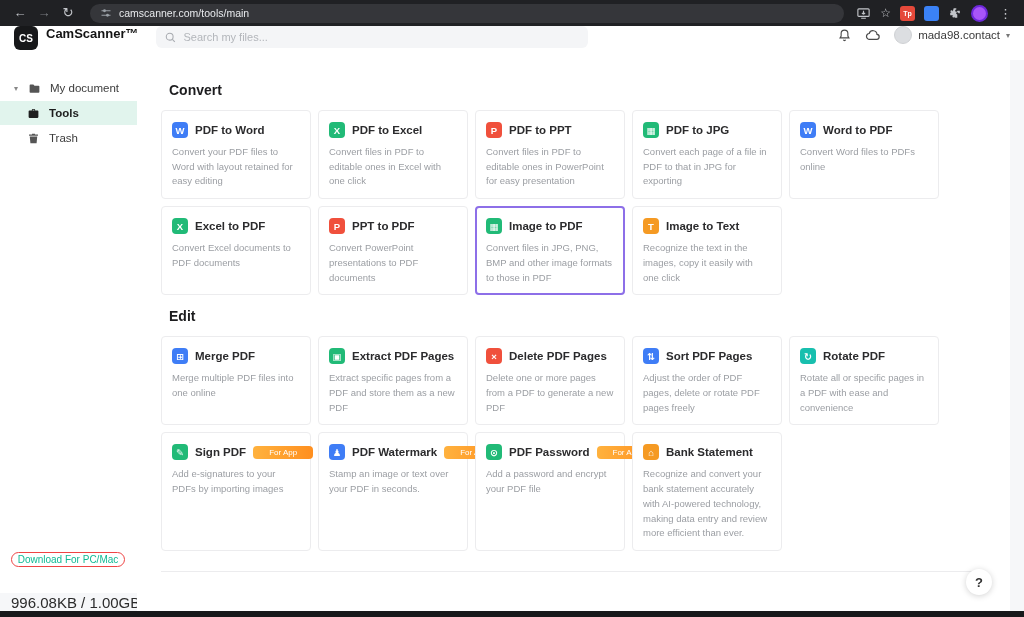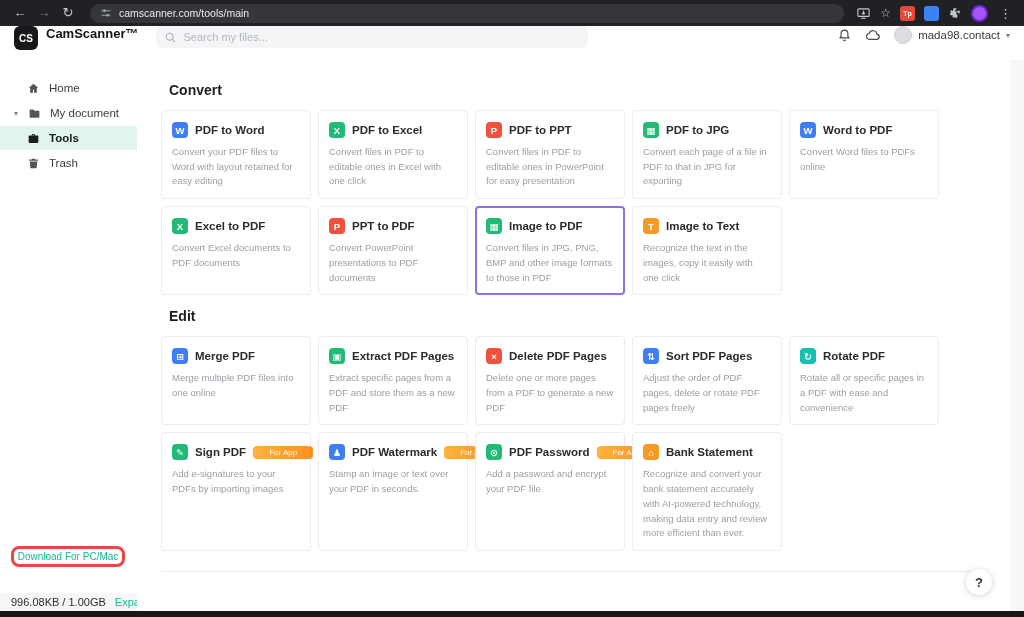--- a/index.html
+++ b/index.html
@@ -31,22 +31,22 @@
 .acct{display:flex;align-items:center;gap:6px;font-size:11.5px;color:#3a3a3a;cursor:pointer}
 .acct .avatar{width:18px;height:18px;border-radius:50%;background:#dcdee1;border:1px solid #cfd1d4}
 .chev{font-size:8px;color:#777}
 
 .body{flex:1;display:flex;min-height:0}
 .sidebar{width:137px;background:#fff;padding-top:16px;position:relative;flex:0 0 auto}
 .item{height:24px;display:flex;align-items:center;gap:9px;padding-left:27px;font-size:11.5px;color:#3c3c3c;cursor:pointer;margin-bottom:1px}
 .item.with-chev{padding-left:14px}
 .item .schev{font-size:8px;color:#888;width:5px}
 .item.active{background:#e1f4ed;font-weight:bold;color:#1c1c1c}
-.dl-btn{position:absolute;left:11px;bottom:44px;width:114px;height:21px;border:3px solid #ef4444;border-radius:8px;color:#10ba94;font-size:10px;display:flex;align-items:center;justify-content:center;background:#fff;cursor:pointer}
-.storage{position:absolute;left:0;bottom:0;width:137px;height:18px;background:#f6f7f9;display:flex;align-items:center;gap:9px;padding:0 11px;font-size:11px;color:#2c2c2c;white-space:nowrap}
+.dl-btn{position:absolute;left:11px;bottom:44px;width:114px;height:15px;border:1px solid #ef4444;border-radius:8px;color:#10ba94;font-size:10px;display:flex;align-items:center;justify-content:center;background:#fff;cursor:pointer}
+.storage{position:absolute;left:0;bottom:0;width:137px;height:18px;background:#f6f7f9;display:flex;align-items:center;gap:9px;padding:0 11px;font-size:15px;color:#2c2c2c;white-space:nowrap}
 .storage .expand{color:#10ba94;cursor:pointer}
 
 .main{flex:1;background:#fff;margin-right:14px;padding:12px 24px 0;position:relative;overflow:hidden;min-width:0}
 .sec-title{font-size:14px;font-weight:700;color:#1c1c1e;margin:10px 8px 12px}
 .cards{display:grid;grid-template-columns:repeat(5,150px);gap:7px;margin-bottom:13px}
 .card{background:#fff;border:1px solid #ececee;border-radius:4px;padding:11px 10px 9px;cursor:pointer}
 .card.hl{border:2px solid #8d6fe8;padding:10px 9px 8px}
 .card-head{display:flex;align-items:center;gap:7px;margin-bottom:7px}
 .ticon{width:16px;height:16px;border-radius:4px;color:#fff;font-size:9.5px;font-weight:bold;display:flex;align-items:center;justify-content:center;flex:0 0 auto}
 .ctitle{font-size:11.5px;font-weight:600;color:#2b2b2d;white-space:nowrap}
@@ -126,28 +126,20 @@
         <span class="avatar"></span>
         <span>mada98.contact</span>
         <span class="chev">▾</span>
       </span>
     </div>
   </div>
 
   <div class="body">
 
     <div class="sidebar">
-      <div class="item">
-        <span style="display:flex">
-          <svg width="13" height="13" viewBox="0 0 16 16">
-              <path d="M8 2.3 2.3 7.2h1.6v6h3.4V9.4h1.4v3.8h3.4v-6h1.6z" fill="#555"></path>
-            </svg>
-        </span>
-        <span>Home</span>
-      </div>
       <div class="item with-chev">
         <span class="schev">▾</span>
         <span style="display:flex">
           <svg width="13" height="13" viewBox="0 0 16 16">
               <path d="M2 4.2c0-.6.4-1 1-1h3.6L8 4.6h5c.6 0 1 .4 1 1v6.6c0 .6-.4 1-1 1H3c-.6 0-1-.4-1-1z" fill="#555"></path>
             </svg>
         </span>
         <span>My document</span>
       </div>
       <div class="item active">

